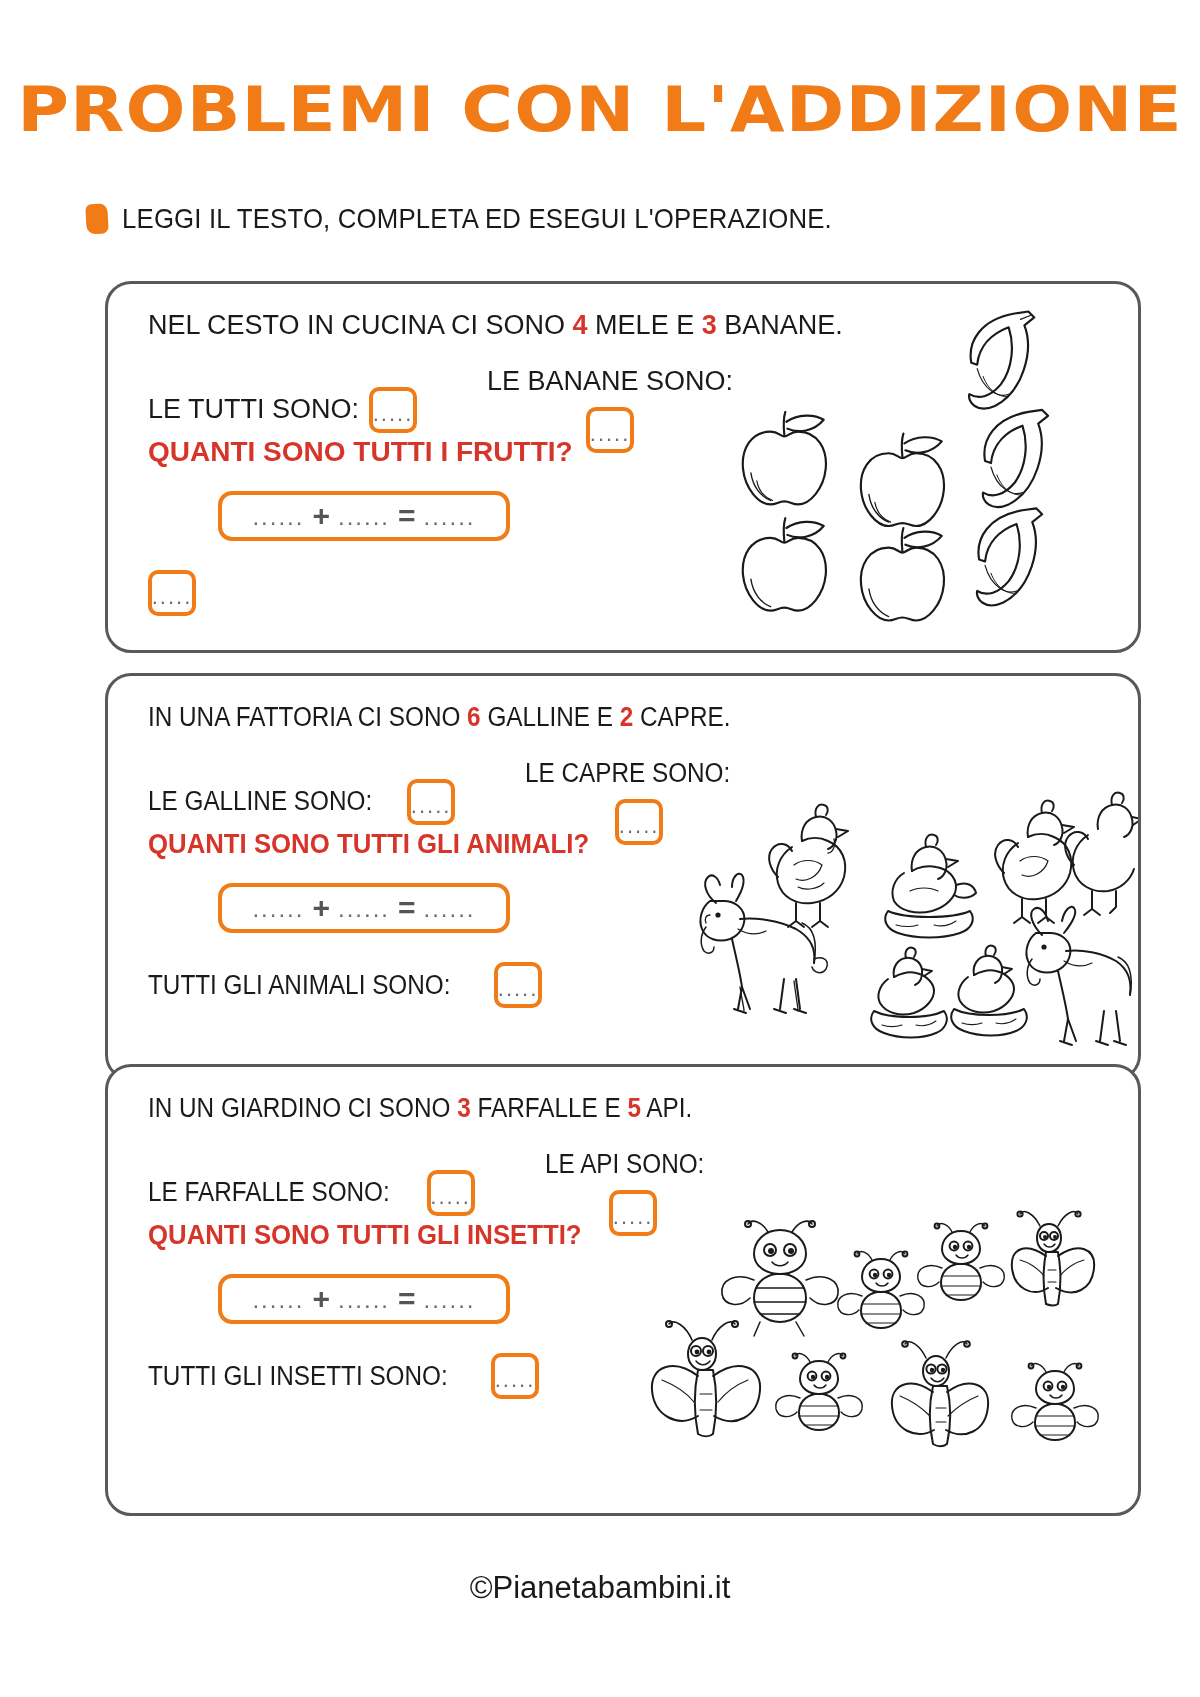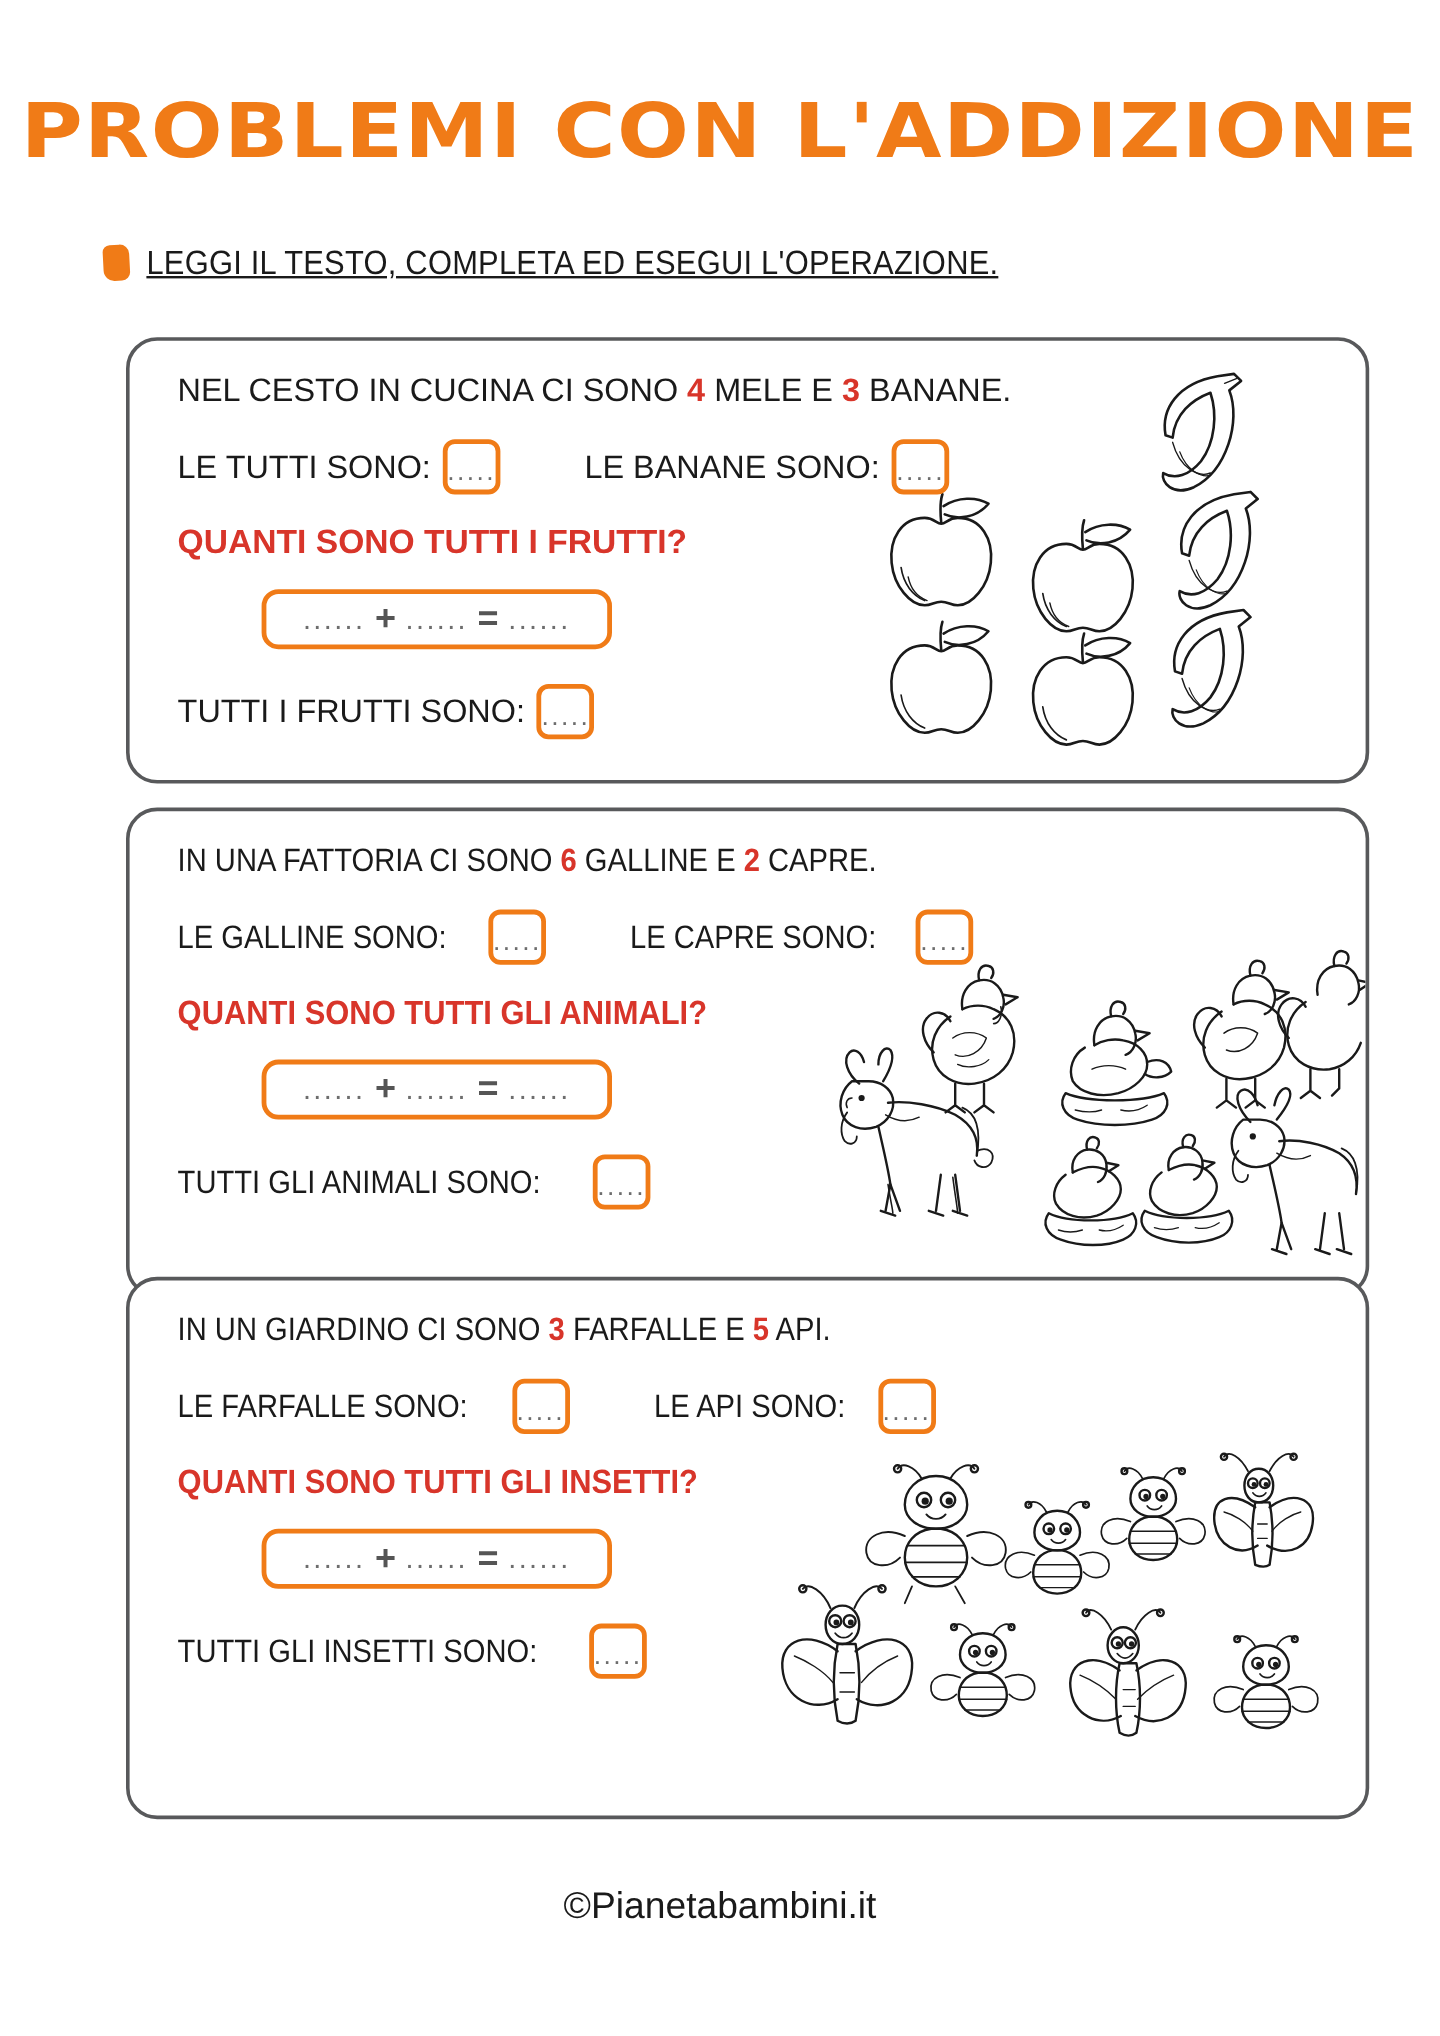--- a/index.html
+++ b/index.html
@@ -26,21 +26,20 @@
     line-height:1.0;
     white-space:nowrap;
   }
 
   
   .instruction-row {
     display:flex;
     align-items:center;
     gap:14px;
     margin:62px 0 0 86px;
-    text-decoration:underline;
   }
   .bullet {
     width:22px; height:30px;
     background:#F07B17;
     border-radius:6px 8px 7px 9px;
     transform:rotate(-3deg);
     flex:0 0 auto;
   }
   .instruction-text {
     font-family:"Liberation Sans Narrow","Liberation Sans",sans-serif;
@@ -83,21 +82,21 @@
   .num { color:#D8352A; font-weight:bold; }
 
   .sub-row {
     position:absolute;
     top:82px; left:40px;
     right:20px;
     display:flex;
     align-items:center;
   }
   .sub-item { display:flex; align-items:center; gap:10px; }
-  .sub-item.second { margin-left:70px; }
+  .sub-item.second { margin-left:70px;flex-direction:column; }
   .sub-line { font-size:27px; white-space:nowrap; }
 
   .answer-box {
     width:48px; height:46px;
     border:4px solid #F07B17;
     border-radius:10px;
     box-sizing:border-box;
     display:flex;
     align-items:flex-end;
     justify-content:center;
@@ -257,21 +256,20 @@
 
     <div class="operation">
       <span class="op-blank">......</span>
       <span class="op-sign">+</span>
       <span class="op-blank">......</span>
       <span class="op-sign">=</span>
       <span class="op-blank">......</span>
     </div>
 
     <div class="final-row">
-      <span class="final-line">TUTTI I FRUTTI SONO:</span>
       <span class="answer-box">
           <span class="dots">.....</span>
         </span>
     </div>
   </div>
 </section>
 
 <section class="box narrow" id="box-2">
   <div class="box-inner">
 

